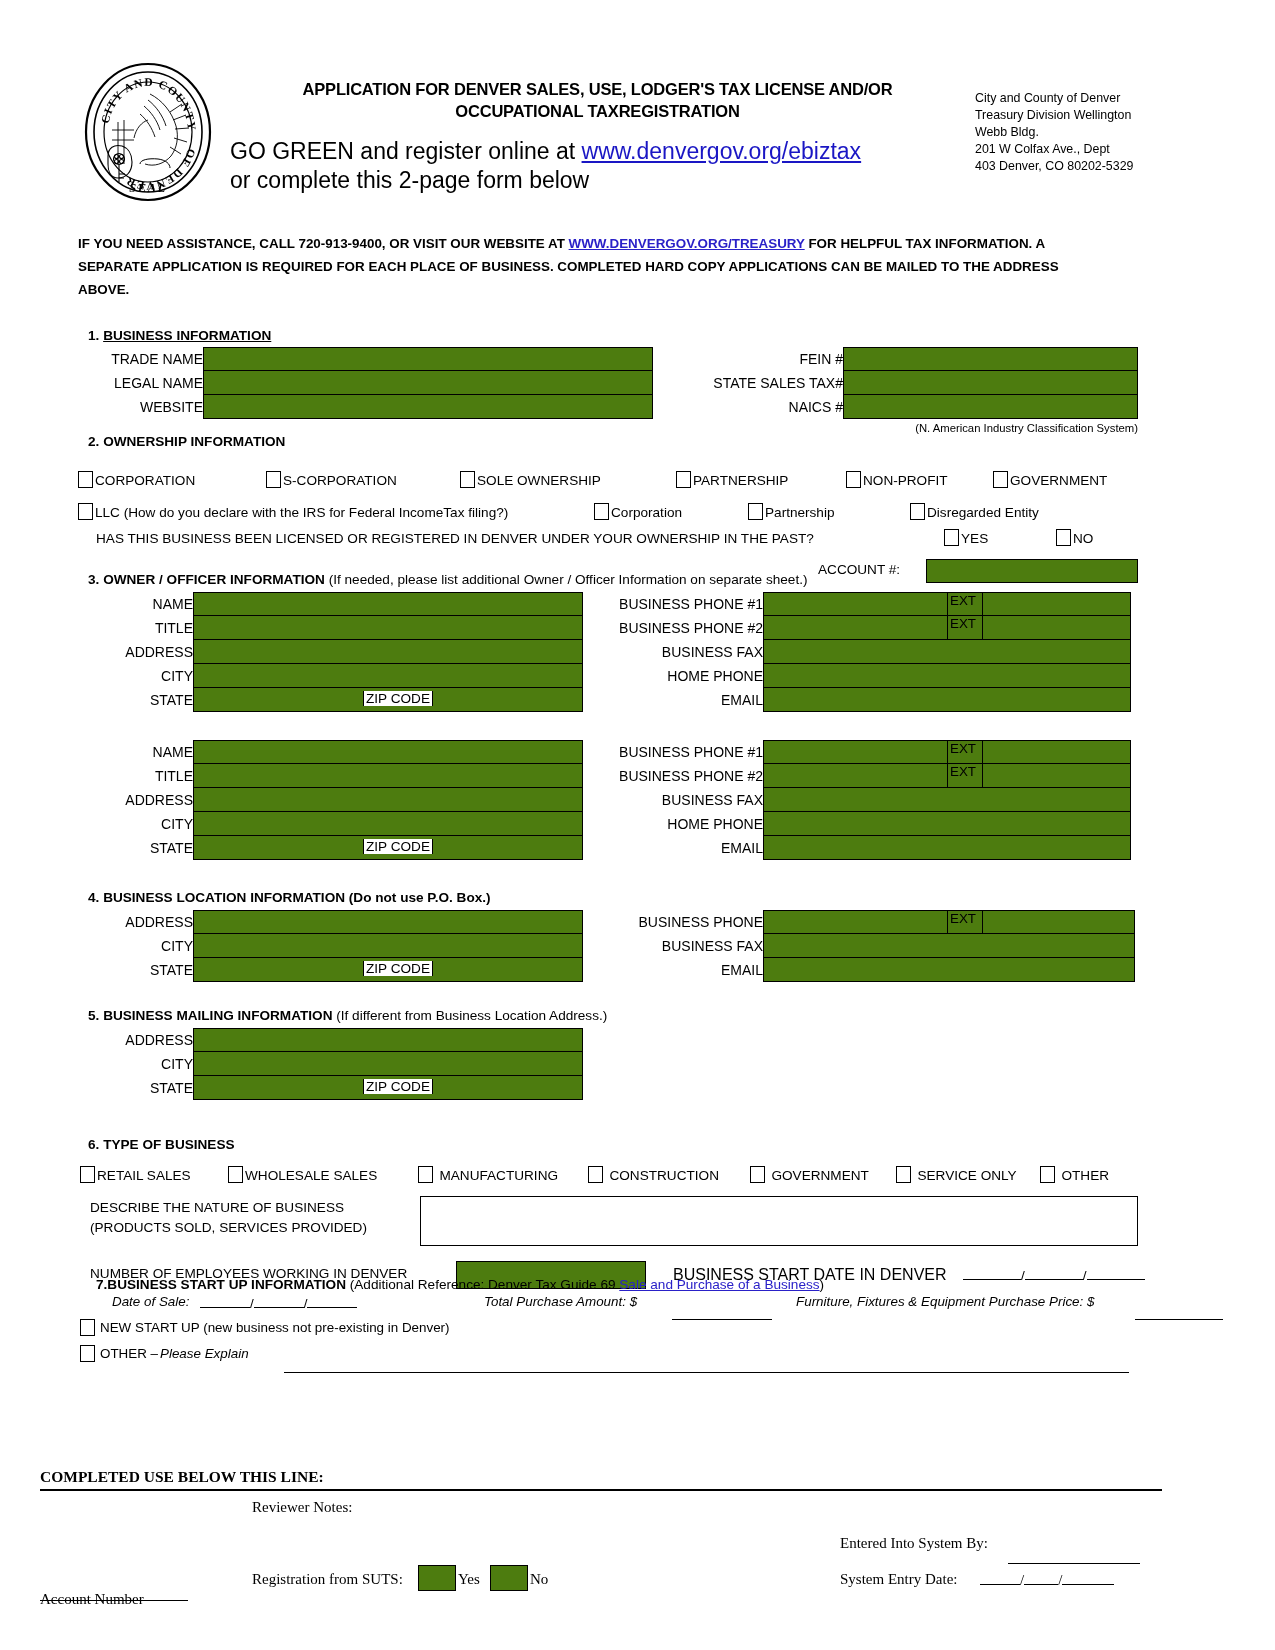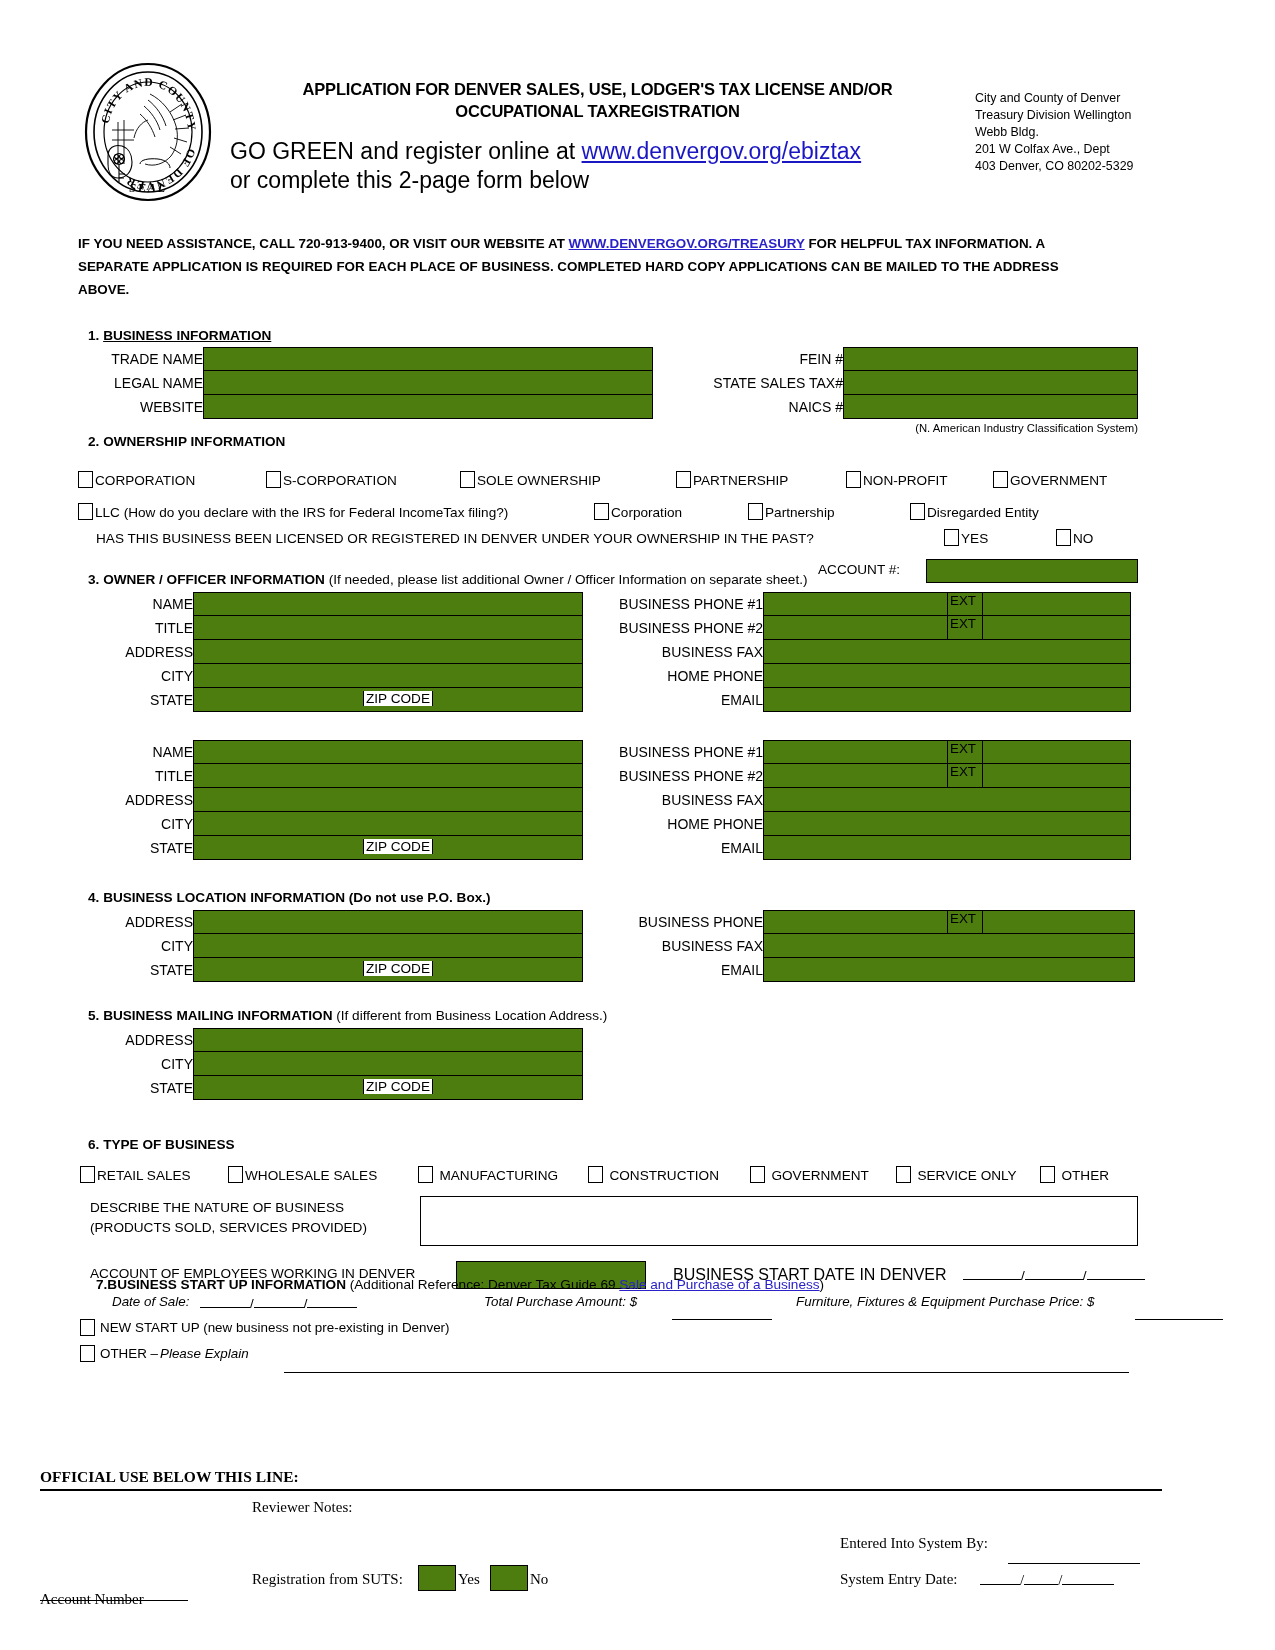--- a/index.html
+++ b/index.html
@@ -557,21 +557,21 @@
 
     <div style="position:relative; height:55px;">
       <div style="position:absolute; left:2px; top:0; font-size:13.6px; line-height:1.45;">
         <div>DESCRIBE THE NATURE OF BUSINESS</div>
         <div>(PRODUCTS SOLD, SERVICES PROVIDED)</div>
       </div>
       <div style="position:absolute; left:332px; top:-2px; width:718px; height:50px; border:1.6px solid #000;"></div>
     </div>
 
     <div style="position:relative; height:36px; margin-top:8px;">
-      <span style="position:absolute; left:2px; top:5px; font-size:13.6px;">ACCOUNT OF EMPLOYEES WORKING IN DENVER</span>
+      <span style="position:absolute; left:2px; top:5px; font-size:13.6px;">NUMBER OF EMPLOYEES WORKING IN DENVER</span>
       <div class="bx" style="position:absolute; left:368px; top:0; width:190px; height:28px; border-width:1.8px;"></div>
       <span style="position:absolute; left:585px; top:5px; font-size:16px;">BUSINESS START DATE IN DENVER</span>
       <span style="position:absolute; left:875px; top:5px; font-size:13.6px;">
         <span class="dotline" style="width:58px;"></span><span>/</span><span class="dotline" style="width:58px;"></span><span>/</span><span class="dotline" style="width:58px;"></span>
       </span>
     </div>
   </div>
 
   <div class="sec" style="left:88px; top:1277px; width:1060px;">
     <div class="sec-head" style="padding-left:8px;">
@@ -597,21 +597,21 @@
 
     <div style="position:relative; height:26px; font-size:13.4px;">
       <span class="cbx" style="position:absolute; left:-8px; top:1px;"></span>
       <span style="position:absolute; left:12px; top:2px;">OTHER – </span>
       <span class="ital" style="position:absolute; left:72px; top:2px;">Please Explain</span>
       <span class="dotline" style="position:absolute; left:196px; top:15px; width:845px;"></span>
     </div>
   </div>
 
   <div class="sec" style="left:40px; top:1468px; width:1200px;">
-    <div class="official-title">OFFICIAL USE BELOW THIS LINE:</div>
+    <div class="official-title">COMPLETED USE BELOW THIS LINE:</div>
     <hr class="hr-thick" style="margin-top:3px; width:1122px;">
 
     <div style="position:relative; height:110px; margin-top:8px;">
       <span class="serif" style="position:absolute; left:212px; top:0;">Reviewer Notes:</span>
 
       <span class="serif" style="position:absolute; left:800px; top:36px;">Entered Into System By:</span>
       <span class="dotline" style="position:absolute; left:968px; top:51px; width:132px;"></span>
 
       <span class="serif" style="position:absolute; left:212px; top:72px;">Registration from SUTS:</span>
       <div class="bx" style="position:absolute; left:378px; top:66px; width:38px; height:26px; border-width:1.6px;"></div>

